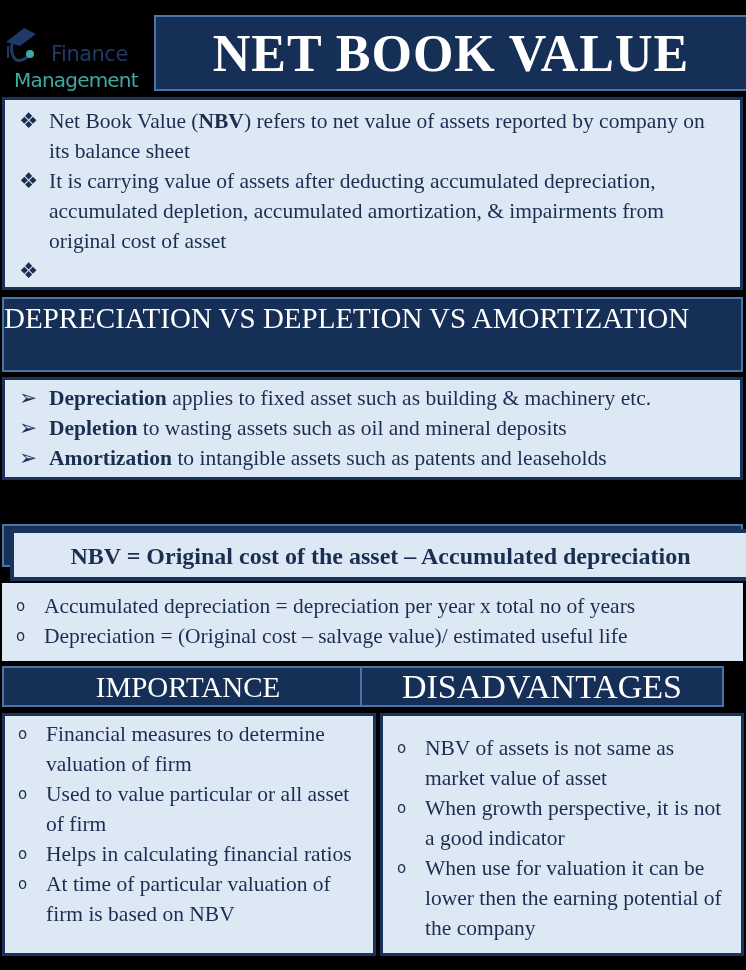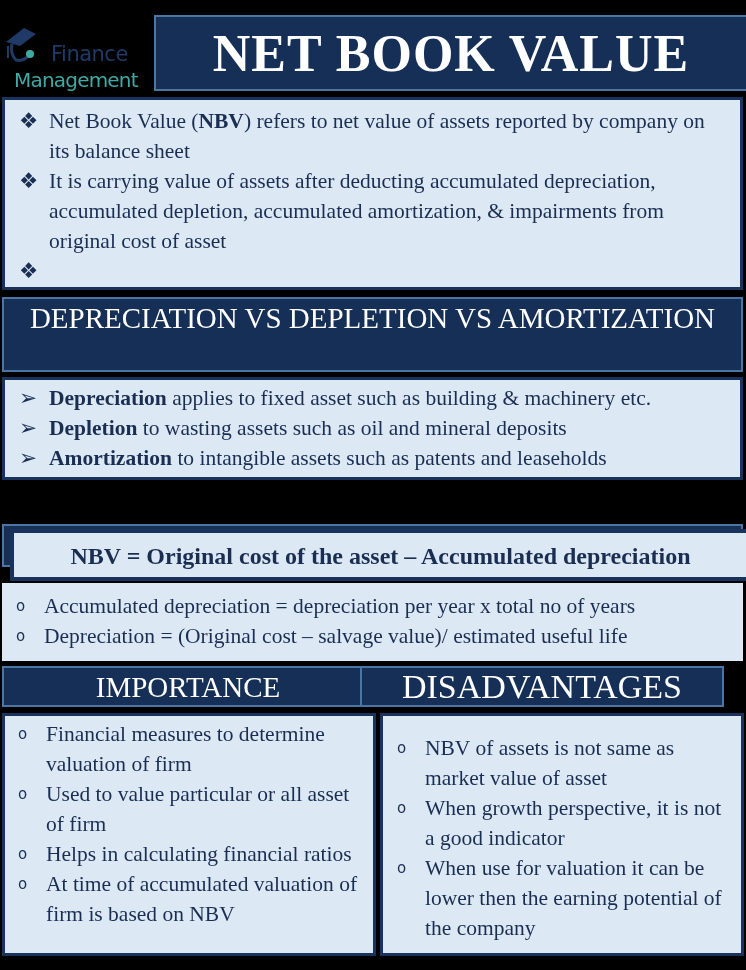--- a/index.html
+++ b/index.html
@@ -10,21 +10,21 @@
     .abs { position: absolute; box-sizing: border-box; }
     .navy { background: #162f57; border: 2px solid #4a75a5; color: #fff; }
     .pale { background: #dde8f5; border: 3px solid #19335c; color: #1a2e52; }
     .logo { left: 0; top: 8px; width: 142px; height: 85px; }
     .logo .f { position: absolute; left: 51px; top: 34px; font-family: "DejaVu Sans", sans-serif; font-size: 21px; color: #1f3a66; letter-spacing: -0.5px; }
     .logo .m { position: absolute; left: 14px; top: 60px; font-family: "DejaVu Sans", sans-serif; font-size: 20px; color: #3fa9a3; letter-spacing: -0.8px; }
     .title { left: 148px; top: 15px; width: 594px; height: 76px; display: flex; align-items: center; justify-content: center; font-size: 52px; font-weight: bold; letter-spacing: 1px; margin-left: 6px; }
     .intro { left: 2px; top: 97px; width: 741px; height: 193px; padding: 6px 10px 0 14px; font-size: 21.5px; line-height: 30px; }
     .li { display: flex; }
     .li .b { width: 30px; flex: none; }
-    .sec2 { left: 2px; top: 297px; width: 741px; height: 75px; font-size: 29px; text-align: center; line-height: 38px; padding-top: 0; }
+    .sec2 { left: 2px; top: 297px; width: 741px; height: 75px; font-size: 29px; line-height: 38px; padding-top: 0; }
     .types { left: 2px; top: 377px; width: 741px; height: 103px; padding: 3px 10px 0 14px; font-size: 21.5px; line-height: 30px; }
     .formula-h { left: 2px; top: 484px; width: 741px; height: 43px; font-size: 29px; text-align: center; line-height: 40px; margin-top: 40px; }
     .formula { left: 10px; top: 529px; width: 741px; height: 52px; font-size: 24px; font-weight: bold; text-align: center; line-height: 46px; border-width: 4px; }
     .fl { left: 2px; top: 583px; width: 741px; height: 78px; padding: 8px 10px 0 14px; font-size: 21.5px; line-height: 30px; border: 0; }
     .imp-h { left: 2px; top: 666px; width: 372px; height: 41px; font-size: 29px; text-align: center; line-height: 38px; }
     .dis-h { left: 360px; top: 666px; width: 364px; height: 41px; font-size: 34px; text-align: center; line-height: 38px; }
     .imp { left: 2px; top: 713px; width: 374px; height: 243px; padding: 3px 8px 0 13px; font-size: 21.5px; line-height: 30px; }
     .dis { left: 380px; top: 713px; width: 364px; height: 243px; padding: 17px 8px 0 14px; font-size: 21.5px; line-height: 30px; }
     .o { width: 28px; flex: none; font-family: "DejaVu Sans", sans-serif; font-size: 15px; }
     strong { font-weight: bold; }
@@ -100,21 +100,21 @@
   <div class="li">
       <span class="o">o</span>
       <span>Used to value particular or all asset of firm</span>
     </div>
   <div class="li">
       <span class="o">o</span>
       <span>Helps in calculating financial ratios</span>
     </div>
   <div class="li">
       <span class="o">o</span>
-      <span>At time of accumulated valuation of firm is based on NBV</span>
+      <span>At time of particular valuation of firm is based on NBV</span>
     </div>
 </div>
 
 <div class="abs pale dis">
   <div class="li">
       <span class="o">o</span>
       <span>NBV of assets is not same as market value of asset</span>
     </div>
   <div class="li">
       <span class="o">o</span>

